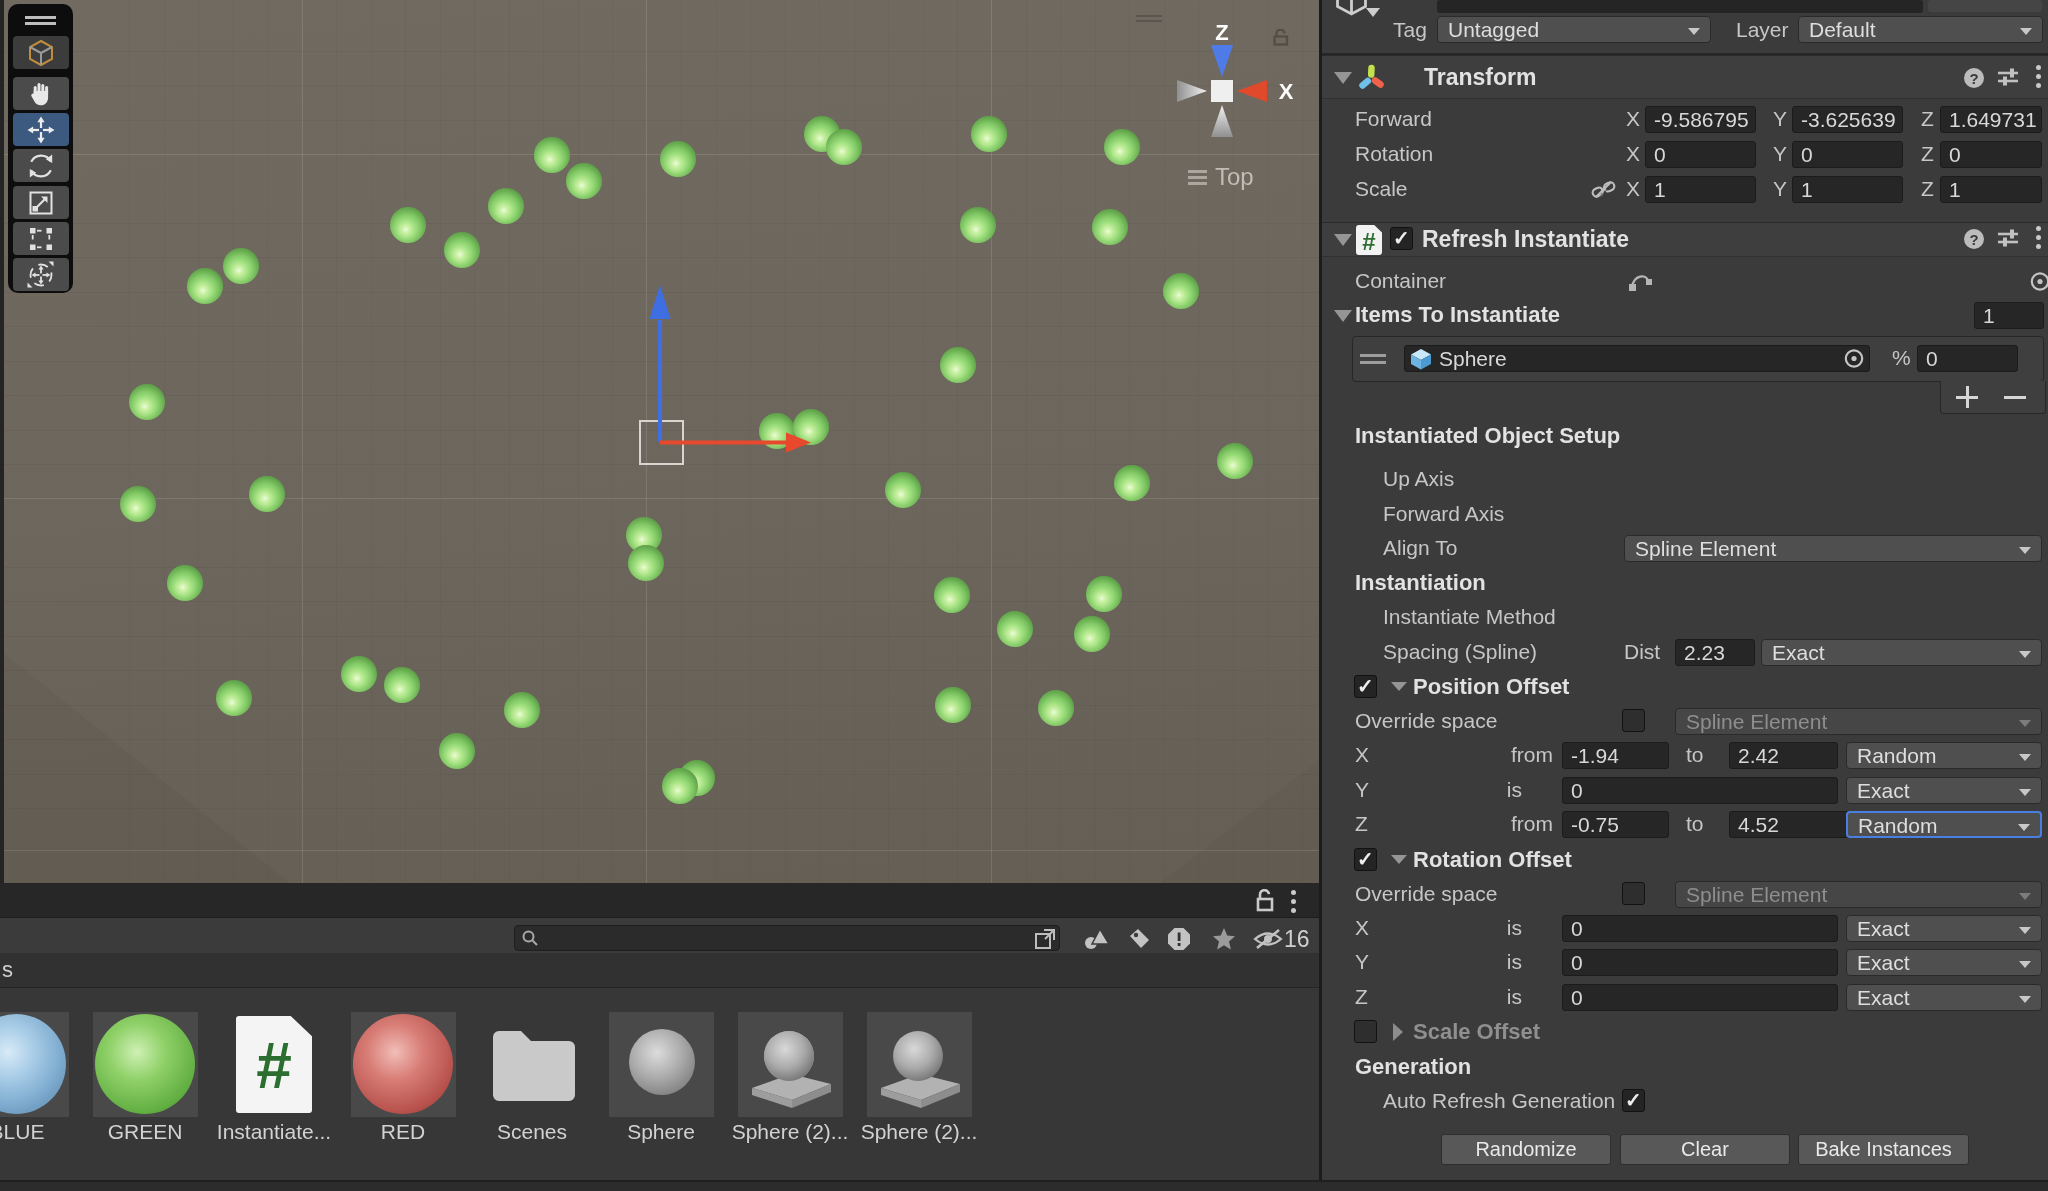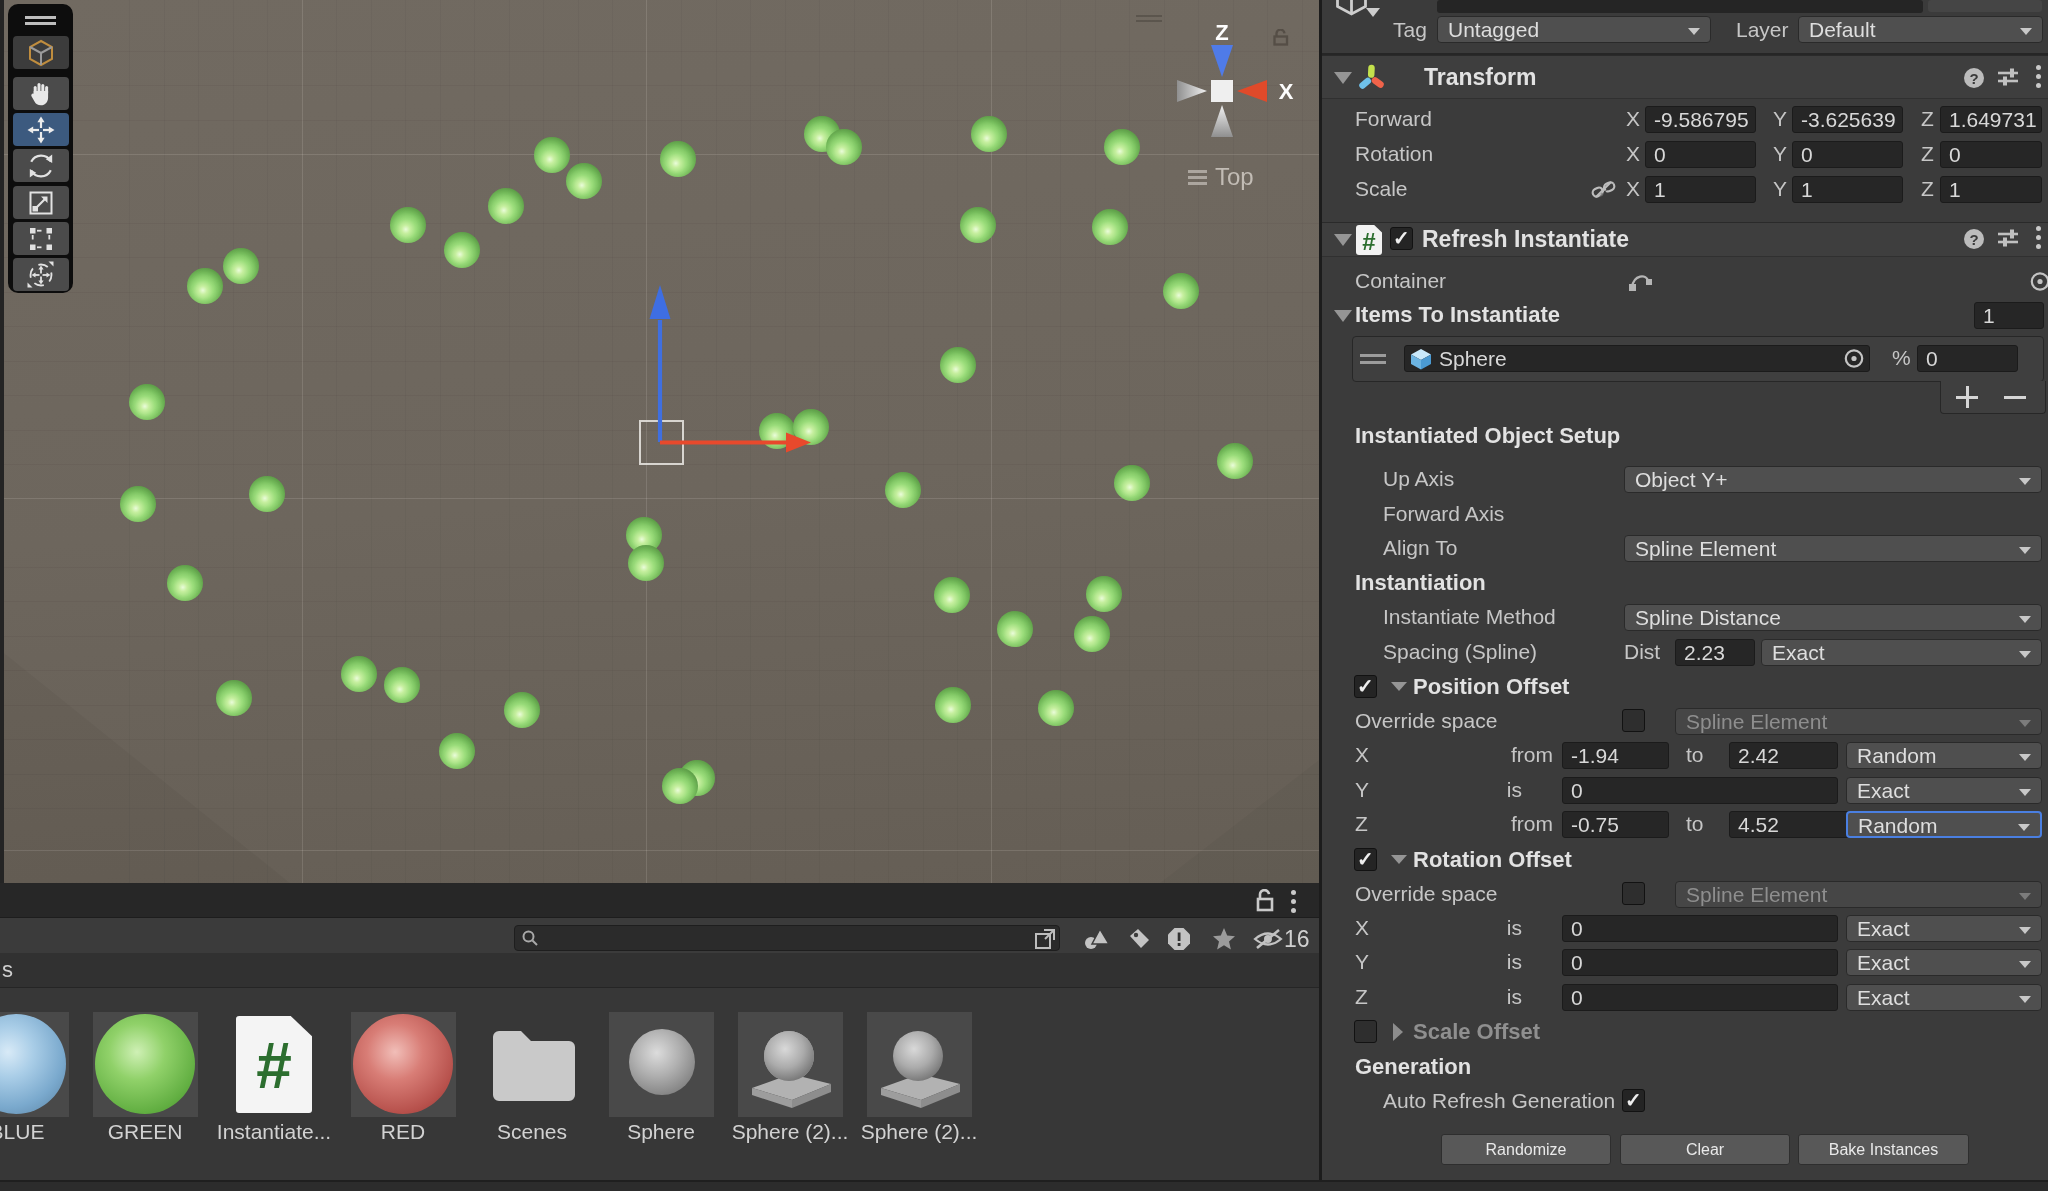--- a/index.html
+++ b/index.html
@@ -24,21 +24,21 @@
 .dd{position:absolute;height:27px;background:#4f4f4f;border:1px solid #2a2a2a;border-radius:4px;color:#dedede;font-size:21px;line-height:25px;padding-left:10px;white-space:nowrap}
 .dd:after{content:"";position:absolute;right:10px;top:11px;border-left:6.5px solid transparent;border-right:6.5px solid transparent;border-top:7.5px solid #c8c8c8}
 .ddoff{background:#464646;color:#8e8e8e}
 .ddoff:after{border-top-color:#7c7c7c}
 .tri{position:absolute;width:0;height:0;border-left:9px solid transparent;border-right:9px solid transparent;border-top:12px solid #959595}
 .trir{position:absolute;width:0;height:0;border-top:9px solid transparent;border-bottom:9px solid transparent;border-left:10px solid #8d8d8d}
 .chk{position:absolute;width:23px;height:23px;background:#242424;border:1px solid #121212;border-radius:3px;color:#eee;font-size:20px;line-height:21px;text-align:center;font-weight:bold}
 .hdr{position:absolute;left:0;width:726px;background:#3e3e3e;border-top:1px solid #2a2a2a;border-bottom:1px solid #303030}
 .kebab{position:absolute;width:5px;color:#c9c9c9}
 .kebab i{display:block;width:5px;height:5px;border-radius:50%;background:#c9c9c9;margin:0 0 4px 0}
-.btn{position:absolute;height:31px;background:#585858;border:1px solid #2e2e2e;border-radius:3px;color:#e9e9e9;font-size:16px;text-align:center;line-height:29px}
+.btn{position:absolute;height:31px;background:#585858;border:1px solid #2e2e2e;border-radius:3px;color:#e9e9e9;font-size:20px;text-align:center;line-height:29px}
 .thumb{position:absolute;width:105px;height:105px;background:#494949;top:129px}
 .alabel{position:absolute;top:237px;width:140px;text-align:center;color:#d2d2d2;font-size:21px;white-space:nowrap}
 .pball{position:absolute;border-radius:50%}
 </style></head>
 <body>
 <div id="root">
 <div id="scene">
 <div class="gvs" style="left:129px"></div>
       <div class="gvs" style="left:164px"></div>
       <div class="gvs" style="left:198px"></div>
@@ -484,27 +484,25 @@
         <circle cx="10" cy="10.5" r="2.6" fill="#c4c4c4"></circle>
       </svg>
 <div class="lbl" style="left:570px;top:341px">%</div>
 <div class="fld" style="left:595px;top:345px;width:101px">0</div>
 <div class="abs" style="left:618px;top:381px;width:106px;height:33px;background:#3f3f3f;border:1px solid #272727;border-radius:0 0 4px 4px;border-top:none"></div>
 <div class="abs" style="left:634px;top:396px;width:22px;height:3px;background:#d6d6d6"></div>
 <div class="abs" style="left:643.5px;top:386px;width:3px;height:22px;background:#d6d6d6"></div>
 <div class="abs" style="left:682px;top:396px;width:22px;height:3px;background:#d6d6d6"></div>
 <div class="blbl" style="left:33px;top:419px">Instantiated Object Setup</div>
 <div class="lbl" style="left:61px;top:462px">Up Axis</div>
-<div class="dd" style="left:302px;top:466px;width:418px">Object Y+</div>
 <div class="lbl" style="left:61px;top:497px">Forward Axis</div>
 <div class="lbl" style="left:61px;top:531px">Align To</div>
 <div class="dd" style="left:302px;top:535px;width:418px">Spline Element</div>
 <div class="blbl" style="left:33px;top:566px">Instantiation</div>
 <div class="lbl" style="left:61px;top:600px">Instantiate Method</div>
-<div class="dd" style="left:302px;top:604px;width:418px">Spline Distance</div>
 <div class="lbl" style="left:61px;top:635px">Spacing (Spline)</div>
 <div class="lbl" style="left:302px;top:635px">Dist</div>
 <div class="fld" style="left:353px;top:639px;width:80px">2.23</div>
 <div class="dd" style="left:439px;top:639px;width:281px">Exact</div>
 <div class="chk" style="left:32px;top:675px">✓</div>
 <div class="tri" style="left:69px;top:682px;border-left-width:8px;border-right-width:8px;border-top-width:9px"></div>
 <div class="blbl" style="left:91px;top:670px">Position Offset</div>
 <div class="lbl" style="left:33px;top:704px">Override space</div>
 <div class="chk" style="left:300px;top:709px;background:#2e2e2e"></div>
 <div class="dd ddoff" style="left:353px;top:708px;width:367px">Spline Element</div>

